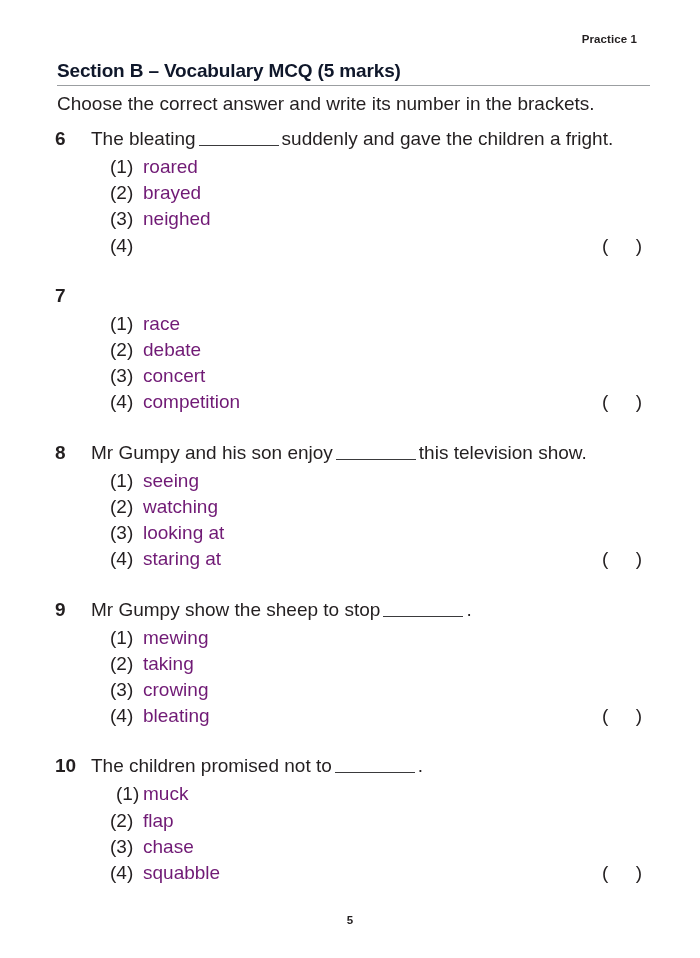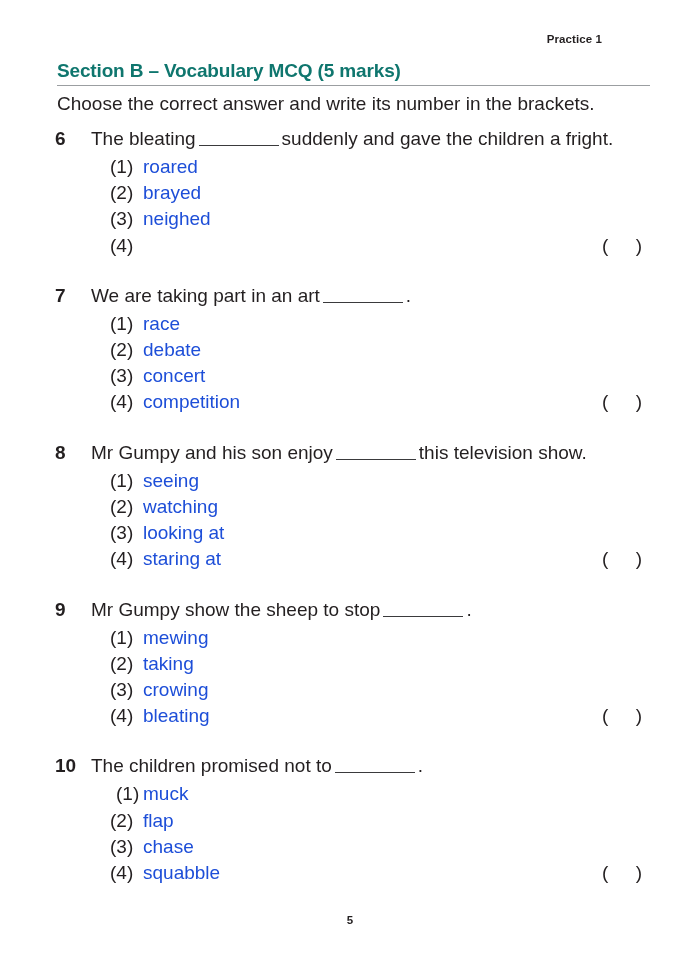--- a/index.html
+++ b/index.html
@@ -14,20 +14,21 @@
     font-family: "Liberation Sans", sans-serif;
     color: #231f20;
     -webkit-font-smoothing: antialiased;
   }
   .page {
     position: absolute;
     inset: 0;
     width: 652px;
     height: 958px;
     overflow: hidden;
+    padding-left: 35px;
   }
 
   
   .running-head {
     position: absolute;
     top: 33px;
     right: 50px;
     font-size: 11.5px;
     font-weight: bold;
     letter-spacing: 0.1px;
@@ -39,21 +40,21 @@
   .section-head {
     position: absolute;
     top: 60px;
     left: 57px;
     width: 593px;
   }
   .section-title {
     font-size: 19px;
     font-weight: bold;
     letter-spacing: -0.15px;
-    color: #0f766e;
+    color: #0f172a;
     line-height: 1.15;
     white-space: nowrap;
   }
   .section-rule {
     margin-top: 3px;
     border-bottom: 1.4px solid #9b9ea1;
     width: 593px;
   }
 
   
@@ -125,21 +126,21 @@
     width: 33px;
     margin-left: 110px;
     color: #231f20;
   }
   .option.shifted .opt-marker {
     margin-left: 116px;
     width: 27px;
   }
   .opt-text {
     flex: 1 1 auto;
-    color: #1d4ed8;
+    color: #701a75;
   }
   .brackets {
     position: absolute;
     right: 47px;
     top: 0;
     font-size: 19px;
     line-height: 1.38;
     letter-spacing: 11px;
     color: #231f20;
     white-space: nowrap;
@@ -192,21 +193,20 @@
           </div>
           <div class="option">
             <span class="opt-marker">(4)</span>
             <span class="brackets">(  )</span>
           </div>
         </div>
       </div>
       <div class="question">
         <div class="q-head">
           <div class="q-num">7</div>
-          <div class="q-stem"><span>We are taking part in an art</span><span class="blank"></span><span>.</span></div>
         </div>
         <div class="options">
           <div class="option">
             <span class="opt-marker">(1)</span>
             <span class="opt-text">race</span>
           </div>
           <div class="option">
             <span class="opt-marker">(2)</span>
             <span class="opt-text">debate</span>
           </div>

